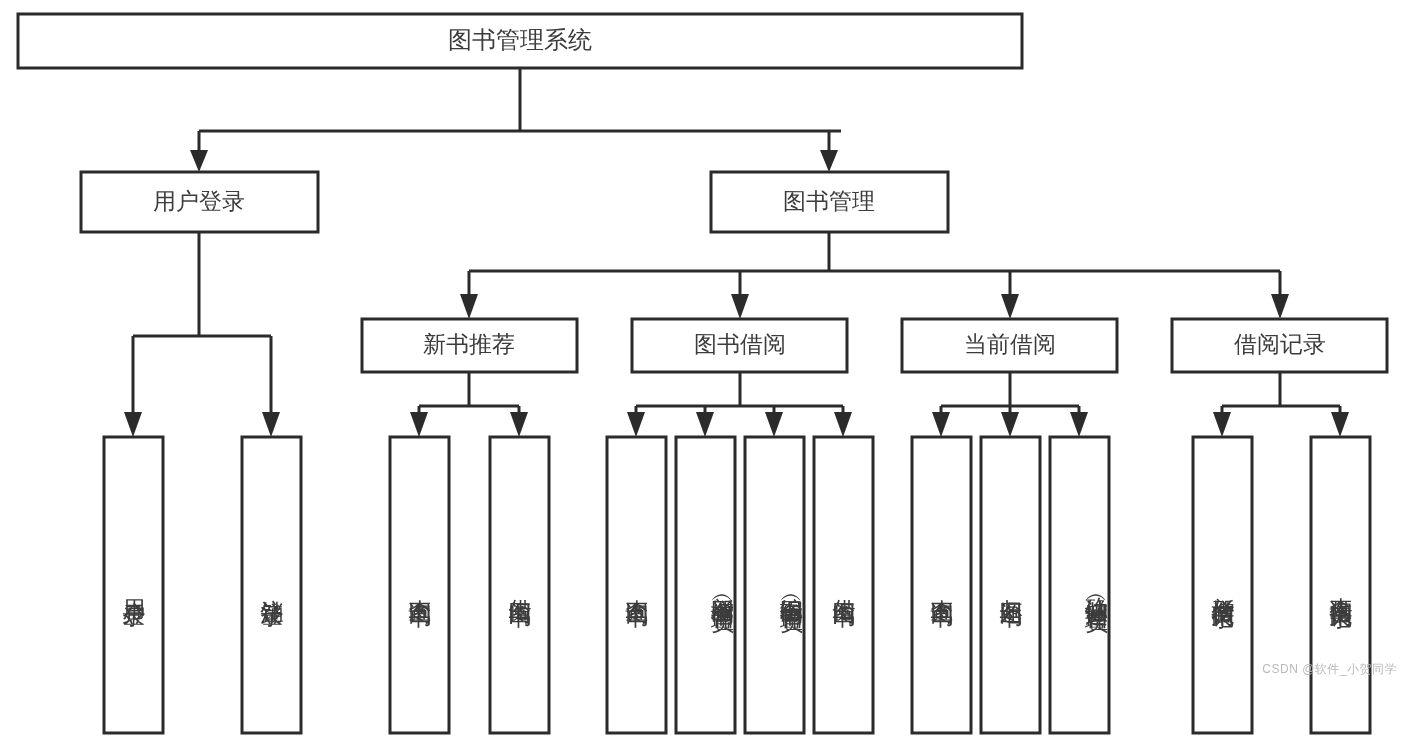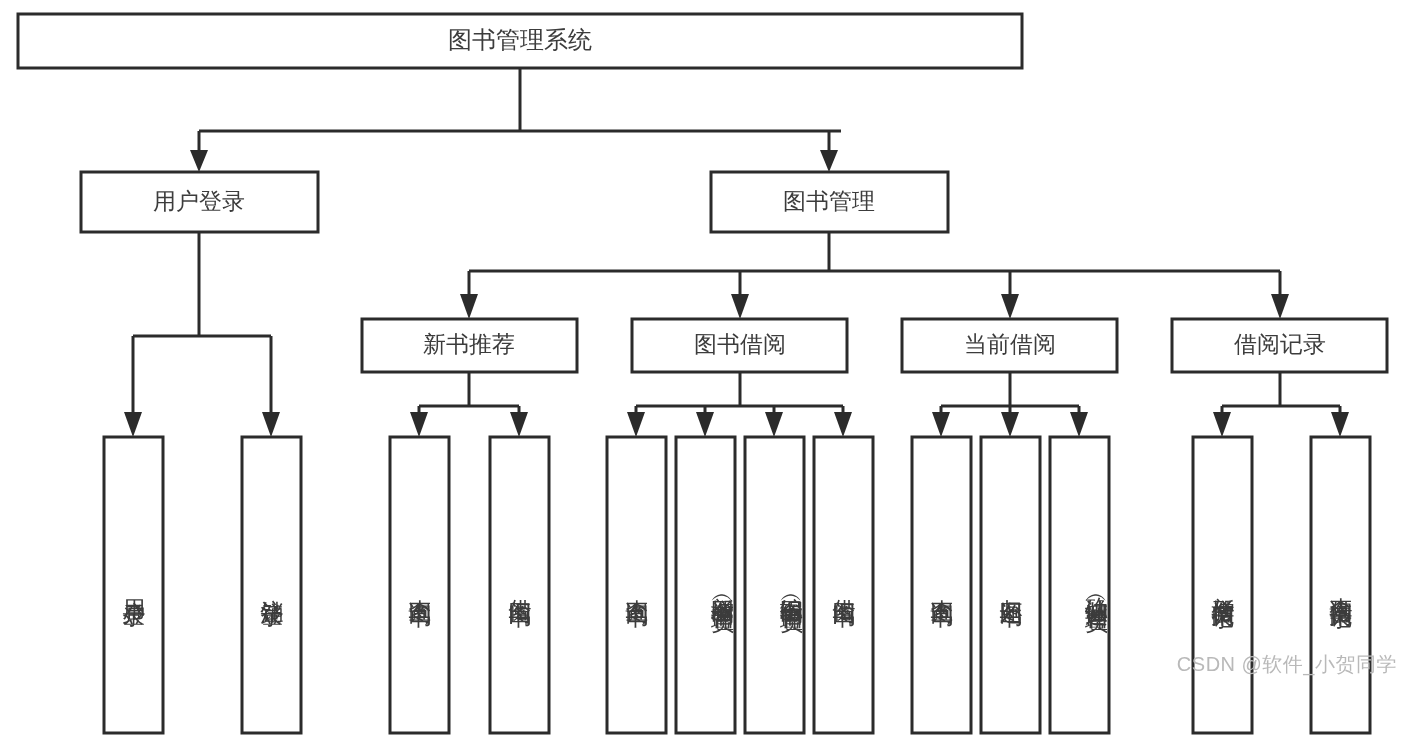--- a/index.html
+++ b/index.html
@@ -74,21 +74,21 @@
     text-align: center;
     white-space: nowrap;
     pointer-events: none;
     user-select: none;
   }
   .watermark {
     position: absolute;
     right: 8px;
     bottom: 6px;
     font-family: "Liberation Sans", "DejaVu Sans", sans-serif;
-    font-size: 20px;
+    font-size: 12px;
     color: #b9b9b9;
     letter-spacing: 0.5px;
     user-select: none;
     white-space: nowrap;
   }
 </style>
 </head>
 <body>
 
 <div id="diagram-root">

